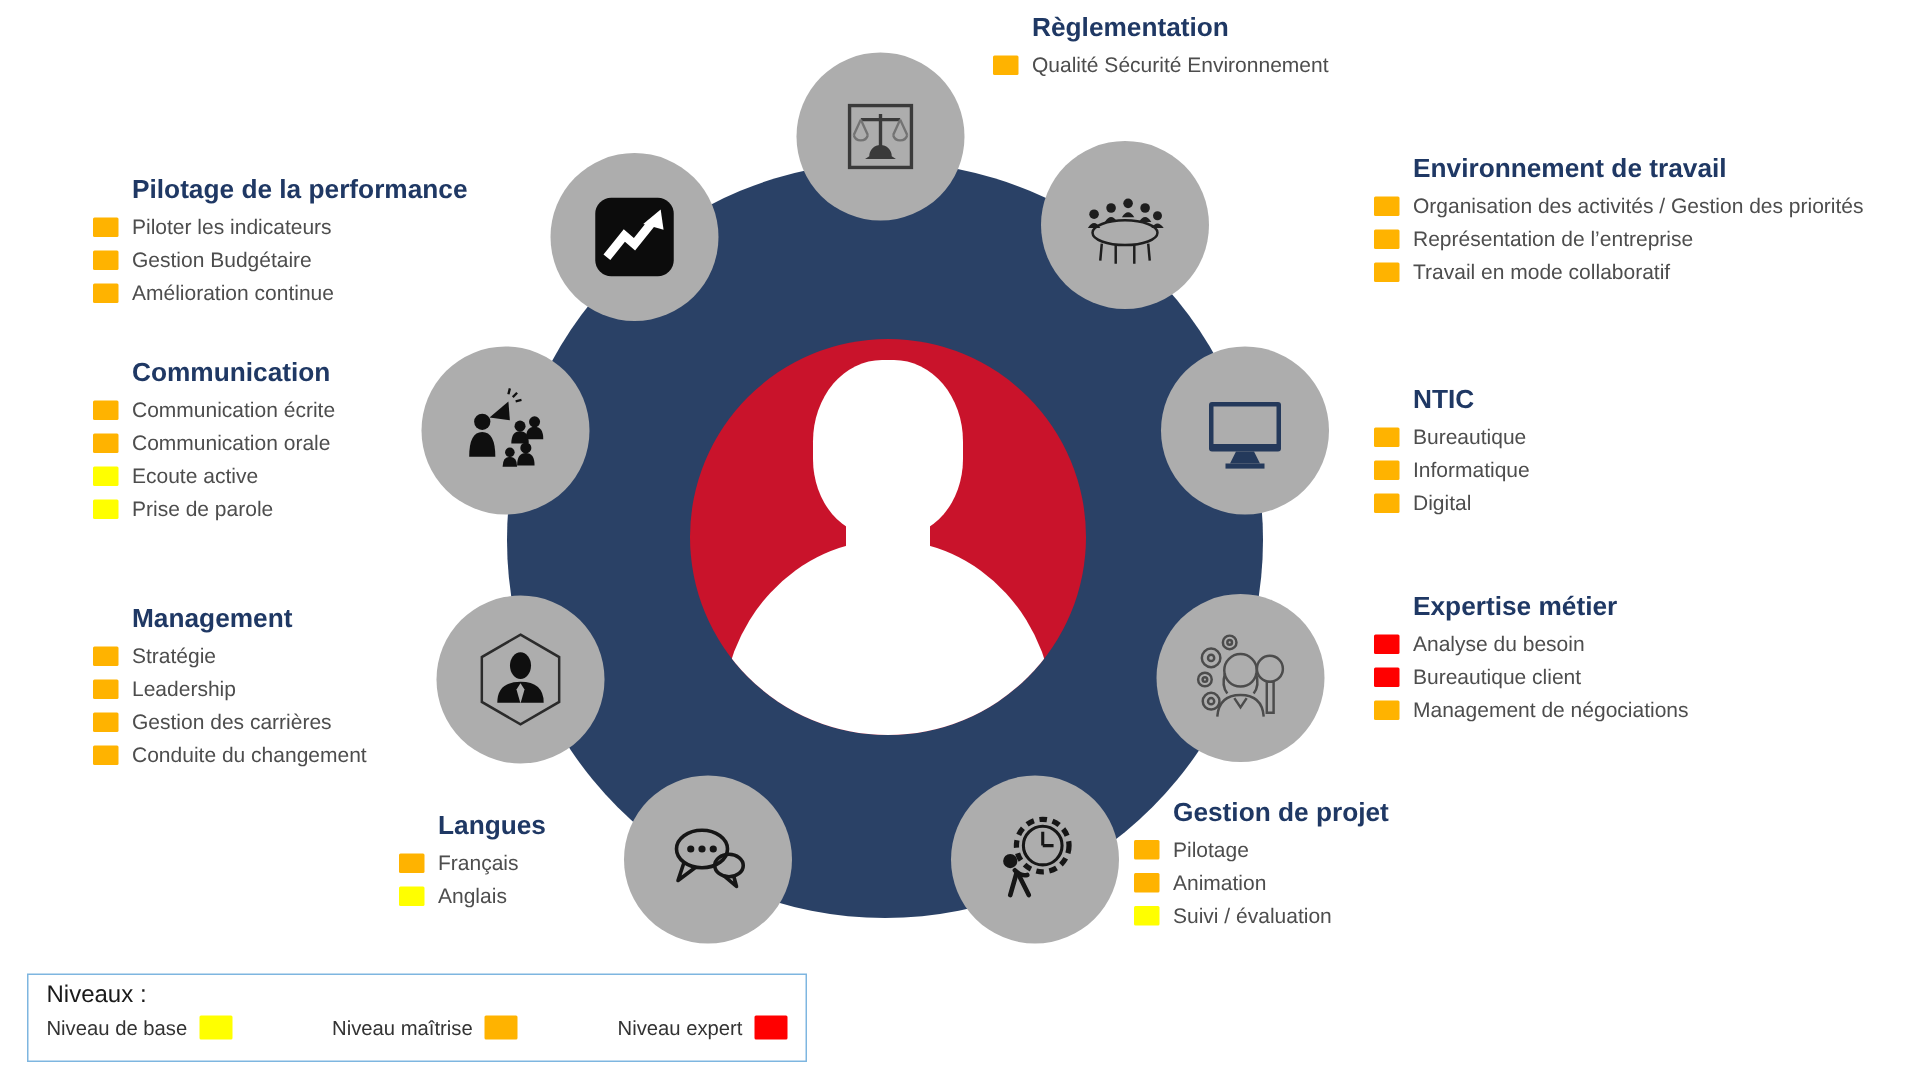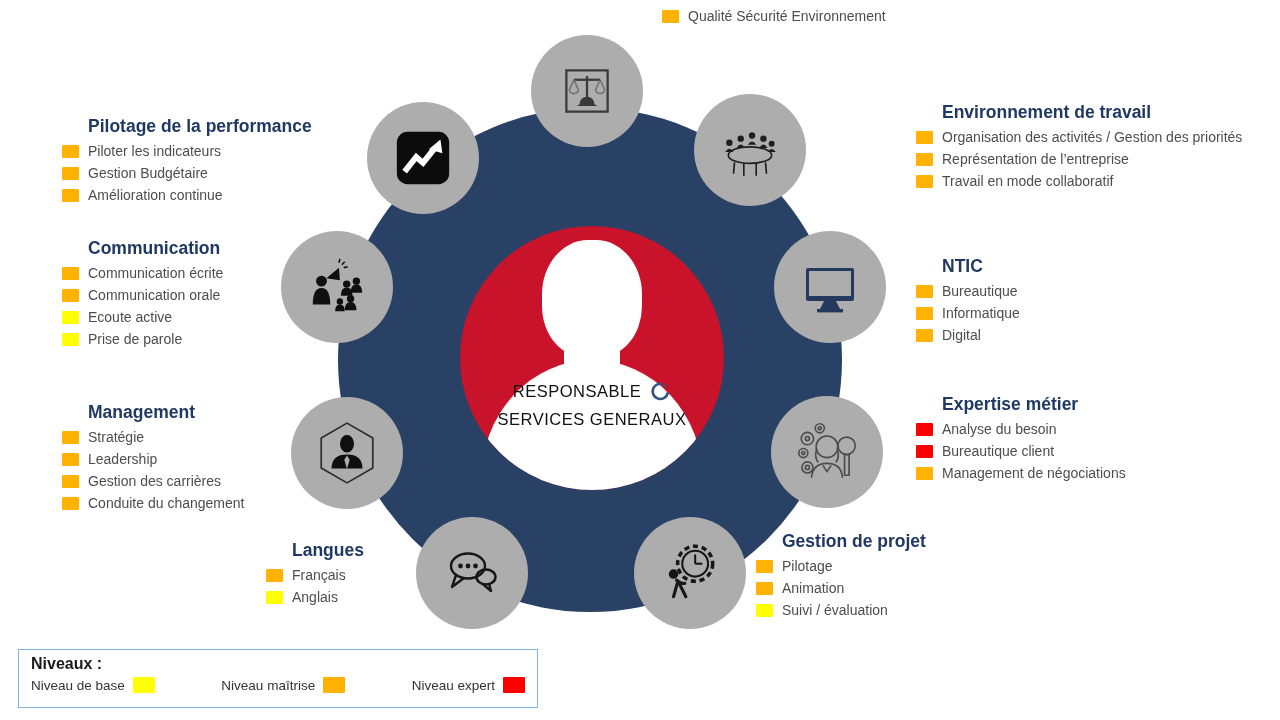--- a/index.html
+++ b/index.html
@@ -56,45 +56,35 @@
   }
   .skill-row { display:flex; align-items:center; gap:9px; margin-bottom:6px; white-space:nowrap; }
   .level-square { width:17px; height:13px; border-radius:1px; flex:0 0 auto; }
   .skill-label { font-size:14px; color:#4d4d4d; }
   
   .legend-box {
     position:absolute; left:18px; top:649px; width:520px; height:59px;
     border:1.5px solid #7EB6E0; background:#fff; z-index:4;
     padding:5px 12px 0 12px;
   }
-  .legend-title { font-size:16px; font-weight:bold; color:#1a1a1a; }
+  .legend-title { font-size:16px; font-weight:normal; color:#1a1a1a; }
   .legend-row { display:flex; justify-content:space-between; align-items:center; margin-top:4px; }
   .legend-entry { display:flex; align-items:center; gap:8px; }
   .legend-label { font-size:13.5px; color:#333; }
   .legend-square { width:22px; height:16px; border-radius:1px; }
 </style>
 </head>
 <body>
 
 <div class="wheel"></div>
 
 <div class="center-circle">
   <div class="person-head"></div>
   <div class="person-neck"></div>
   <div class="person-body"></div>
-  <div class="center-text">
-    <div class="center-line1">
-      <span>RESPONSABLE</span>
-      <svg viewBox="0 0 26 26" width="22" height="22">
-        <path d="M21.5 9.5 A9 9 0 1 0 22.3 14.5" fill="none" stroke="#33557F" stroke-width="3"></path>
-        <path d="M15.5 4.2 H22 V10.5" fill="none" stroke="#C9132B" stroke-width="3"></path>
-      </svg>
-    </div>
-    <div class="center-line2">SERVICES GENERAUX</div>
-  </div>
 </div>
 
 <div class="satellite" style="left:531px;top:35px">
   <svg viewBox="0 0 64 64" width="60" height="60">
     <rect x="10" y="10" width="44" height="44" fill="none" stroke="#3a3a3a" stroke-width="2.4"></rect>
     <line x1="32" y1="16" x2="32" y2="44" stroke="#3a3a3a" stroke-width="2.4"></line>
     <line x1="18" y1="20" x2="46" y2="20" stroke="#3a3a3a" stroke-width="2.4"></line>
     <g fill="none" stroke="#737373" stroke-width="1.7">
       <path d="M18 20 L13 31 M18 20 L23 31 M13 31 A5.2 5.2 0 0 0 23 31"></path>
       <path d="M46 20 L41 31 M46 20 L51 31 M41 31 A5.2 5.2 0 0 0 51 31"></path>
@@ -224,20 +214,21 @@
 
 <div class="satellite" style="left:367px;top:102px">
   <svg viewBox="0 0 64 64" width="62" height="62">
     <rect x="5" y="5" width="54" height="54" rx="11" fill="#0c0c0c"></rect>
     <path d="M13 46 L25 31 L32 37 L44 22" fill="none" stroke="#fff" stroke-width="6"></path>
     <polygon points="50,13 52,27 38,23" fill="#fff"></polygon>
   </svg>
 </div>
 
 <section class="category" style="left:662px;top:8px">
+  <h2 class="cat-title">Règlementation</h2>
   <div>
       <div class="skill-row">
         <span class="level-square" style="background: rgb(255, 179, 0);"></span>
         <span class="skill-label">Qualité Sécurité Environnement</span>
       </div>
     </div>
 </section>
 
 <section class="category" style="left:916px;top:102px">
   <h2 class="cat-title">Environnement de travail</h2>

